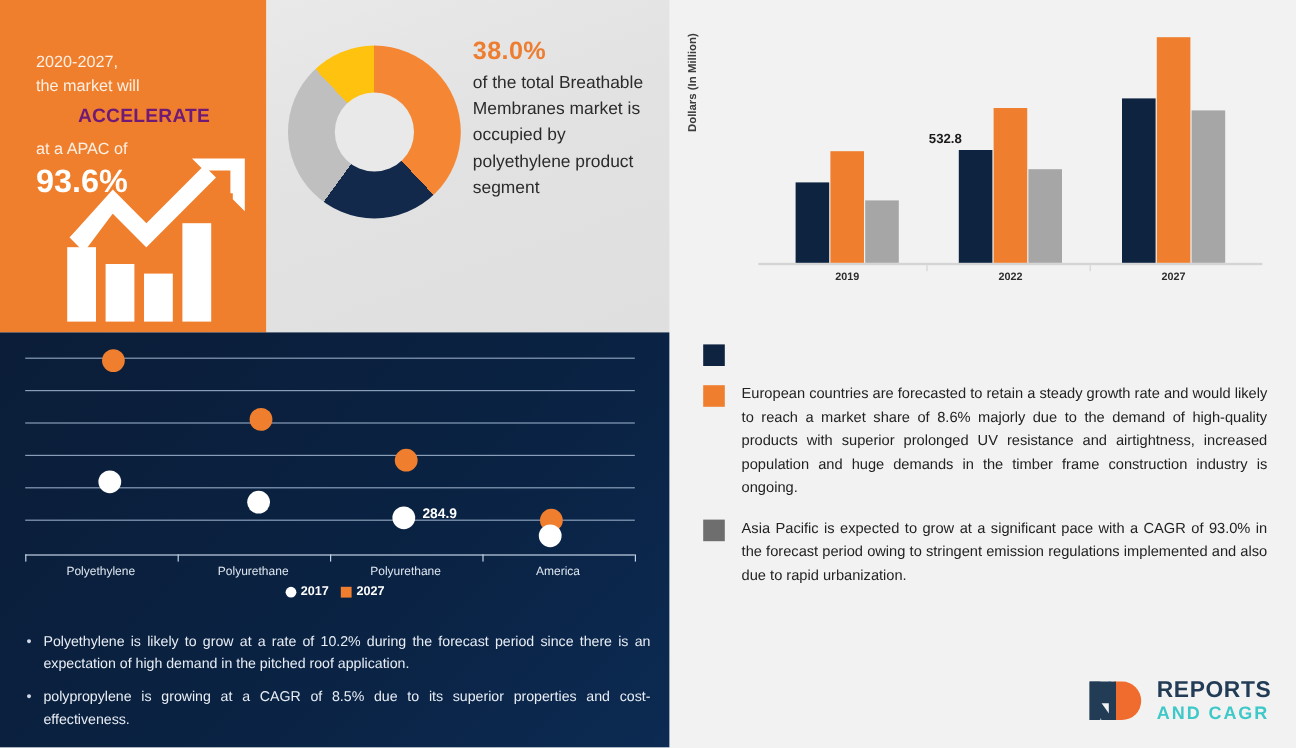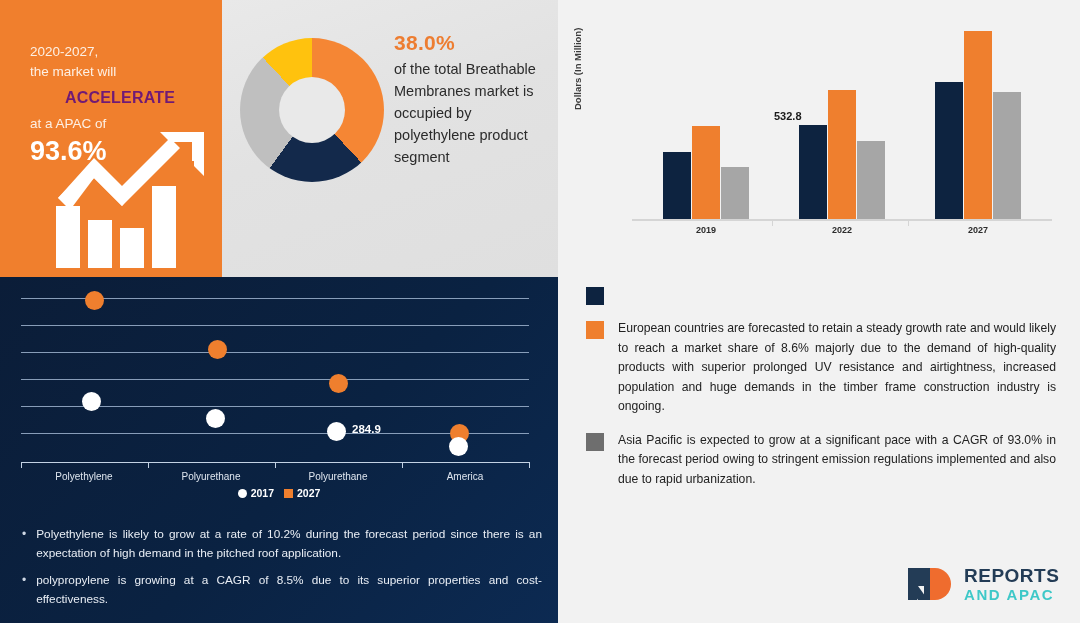--- a/index.html
+++ b/index.html
@@ -251,17 +251,17 @@
 
   <div id="logo">
     <svg id="logo-mark" viewBox="0 0 52 36">
       <path d="M2 2 h16 a9 9 0 0 1 0 18 h-6 l10 14 h-10 l-9 -13 v13 h-1 z" fill="#233c56"></path>
       <rect x="2" y="2" width="9" height="32" fill="#233c56"></rect>
       <path d="M22 2 h7 a16 16 0 0 1 0 32 h-7 z" fill="#ef6c2e"></path>
       <rect x="18" y="2" width="6" height="32" fill="#233c56"></rect>
     </svg>
     <div id="logo-words">
       <div id="logo-l1">REPORTS</div>
-      <div id="logo-l2">AND APAC</div>
+      <div id="logo-l2">AND CAGR</div>
     </div>
   </div>
 
 </div>
 
 </body></html>

